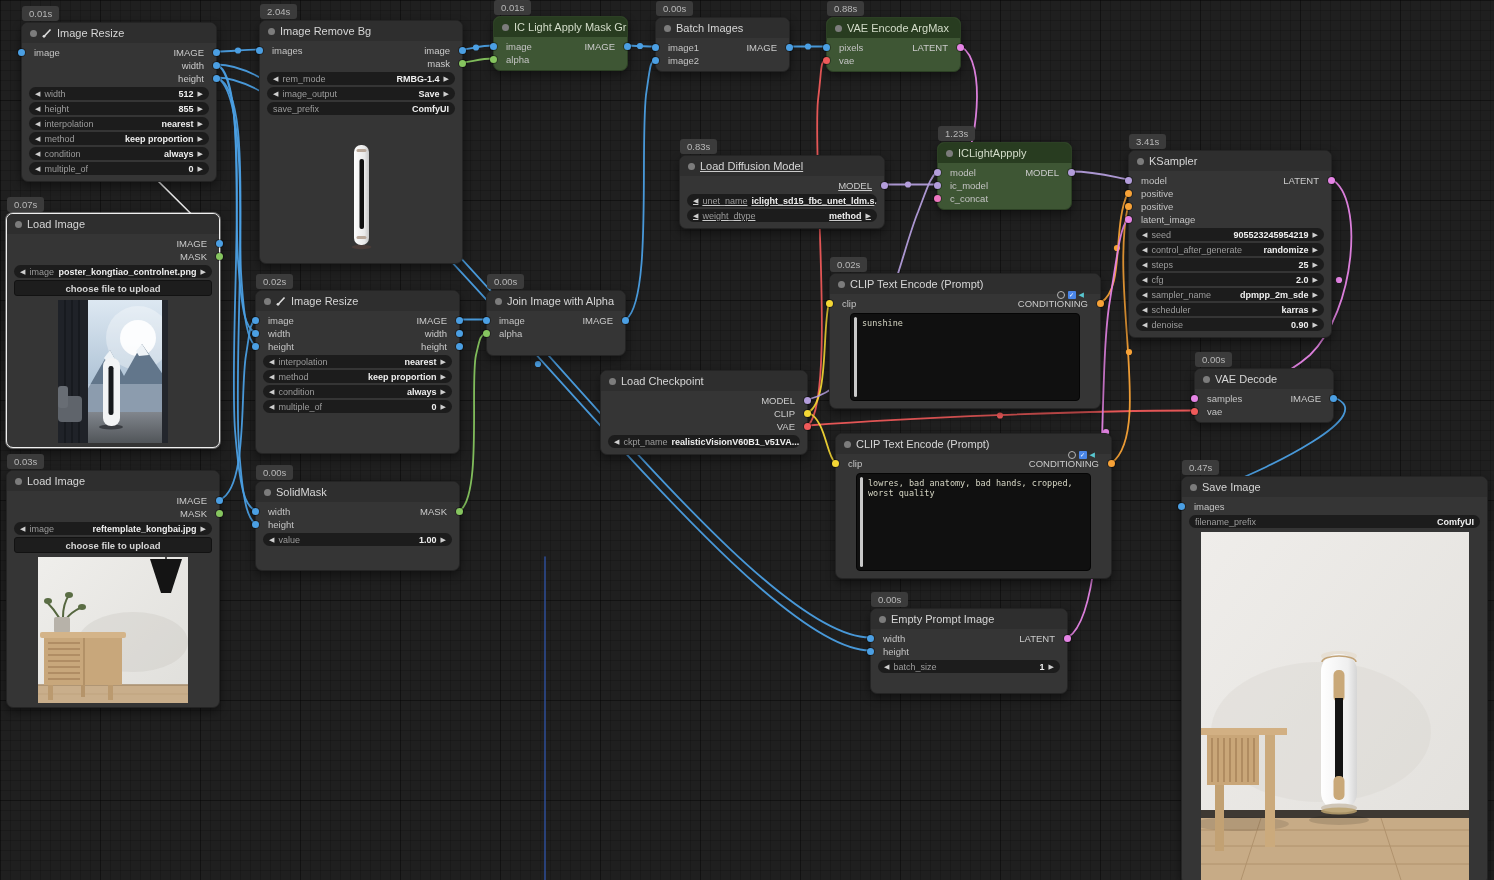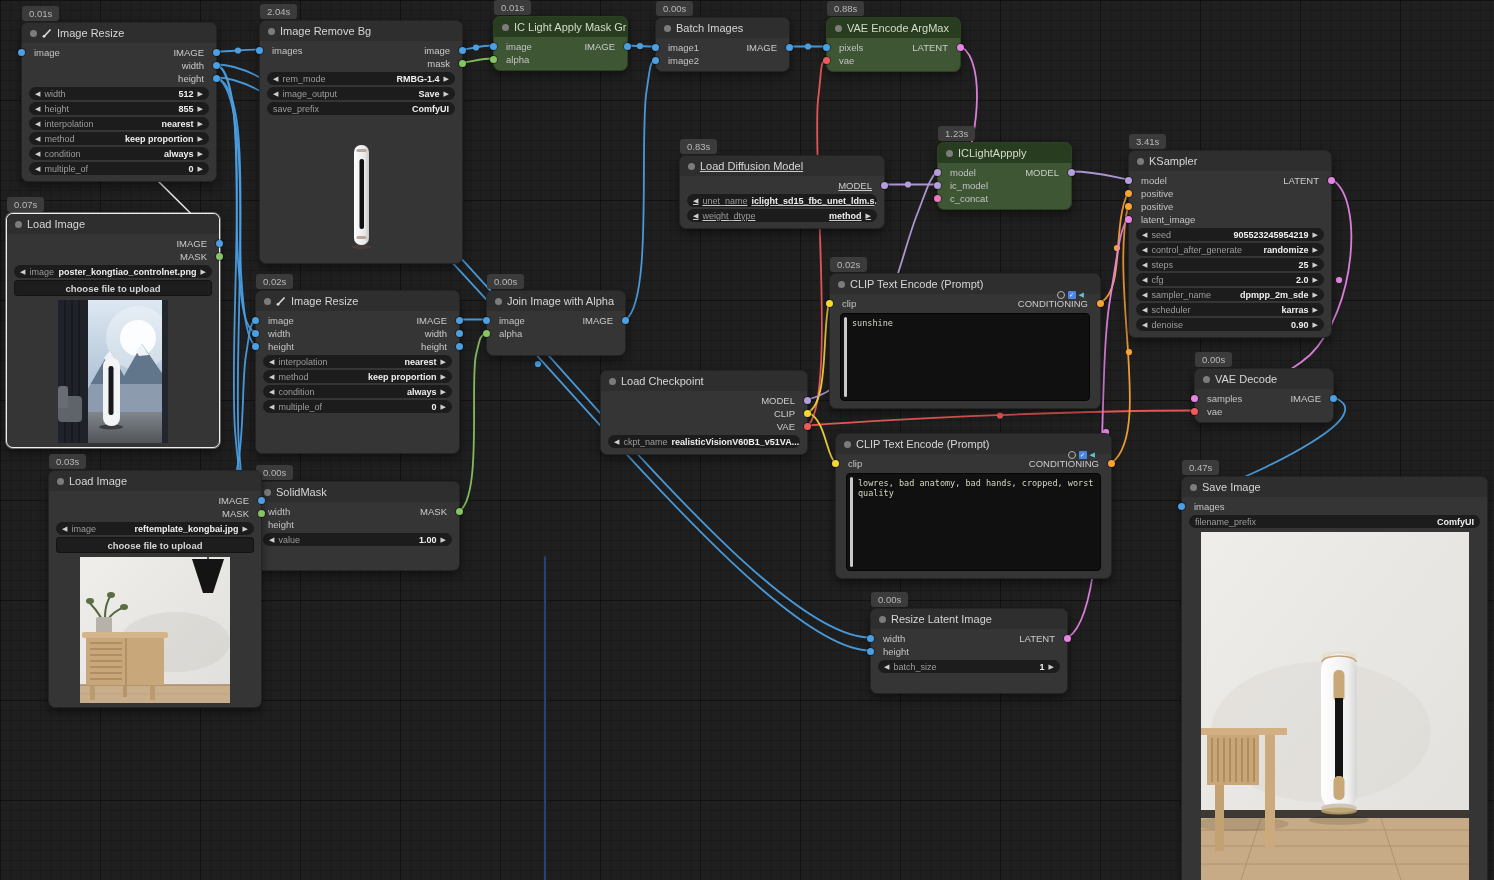--- a/index.html
+++ b/index.html
@@ -31,21 +31,21 @@
   .pin{position:absolute;top:3px;width:7px;height:7px;border-radius:50%;box-shadow:0 0 0 1px rgba(0,0,0,.35)}
   .pl{left:-4px}.pr{right:-4px}
   .lgrp,.rgrp{display:flex;align-items:center;gap:5px}
   .plab{margin-left:5px}.prab{margin-right:5px;color:#cbcbcb}
   .pill{height:13px;margin:2px 7px;background:#1c1c1c;border-radius:7px;display:flex;align-items:center;
     font-size:9px;color:#9c9c9c;padding:0 6px;gap:4px;white-space:nowrap;overflow:hidden}
   .pill .wvalue{margin-left:auto;color:#efefef;font-weight:700}
   .arrow{font-size:7px;color:#cfcfcf;line-height:13px}
   .btnw{height:14px;margin:2px 7px;background:#1d1d1d;border:1px solid #121212;border-radius:3px;
     display:flex;align-items:center;justify-content:center;font-size:9.5px;color:#d4d4d4;font-weight:700}
-  .ta{position:relative;margin:3px 10px;background:#101010;border-radius:4px;border:1px solid #050505;
+  .ta{position:relative;margin:3px 20px;background:#101010;border-radius:4px;border:1px solid #050505;
     padding:4px 4px 4px 11px;font-family:"DejaVu Sans Mono",monospace;font-size:8.5px;color:#d6d6c4;
     white-space:pre-wrap;overflow:hidden;box-sizing:border-box}
   .ta::before{content:"";position:absolute;left:3px;top:3px;bottom:3px;width:3px;background:#c9c9c9;border-radius:2px}
   .prev{display:flex;justify-content:center}
   .prev svg{display:block}
   .clipicons{position:absolute;right:16px;top:-6px;display:flex;align-items:center;gap:3px;z-index:3}
   .ci-circle{width:6px;height:6px;border:1px solid #b5b5b5;border-radius:50%;display:inline-block}
   .ci-check{width:8px;height:8px;background:#4a86e8;color:#fff;font-size:6px;line-height:8px;text-align:center;
     border-radius:1px;display:inline-block}
   .ci-snd{color:#58c7d0;font-size:7px;line-height:8px}
@@ -713,21 +713,21 @@
           <div class="rgrp"></div>
         </div>
         <div class="pill">
           <span class="arrow">◀</span>
           <span class="wlabel">value</span>
           <span class="wvalue">1.00</span>
           <span class="arrow">▶</span>
         </div>
       </div>
     </div>
-    <div class="node" style="left: 6px; top: 470px; width: 214px; min-height: 230px; margin-left: 42px;">
+    <div class="node" style="left: 6px; top: 470px; width: 214px; min-height: 230px;">
       <div class="badge">0.03s</div>
       <div class="ntitle">
         <div class="tdot"></div>
         <span>Load Image</span>
       </div>
       <div class="ncontent">
         <div class="iorow">
           <div class="lgrp"></div>
           <div class="pin pr" style="background: rgb(75, 159, 227);"></div>
           <div class="rgrp">
@@ -784,21 +784,21 @@
             <rect x="70" y="128" width="5" height="15" fill="#bb9a6f"></rect>
             <rect x="43" y="128" width="4" height="12" fill="#b5946a"></rect>
 </svg>
         </div>
       </div>
     </div>
     <div class="node" style="left: 870px; top: 608px; width: 198px; min-height: 86px;">
       <div class="badge">0.00s</div>
       <div class="ntitle">
         <div class="tdot"></div>
-        <span>Resize Latent Image</span>
+        <span>Empty Prompt Image</span>
       </div>
       <div class="ncontent">
         <div class="iorow">
           <div class="pin pl" style="background: rgb(75, 159, 227);"></div>
           <div class="lgrp">
             <span class="plab">width</span>
           </div>
           <div class="pin pr" style="background: rgb(229, 132, 229);"></div>
           <div class="rgrp">
             <span class="prab">LATENT</span>

